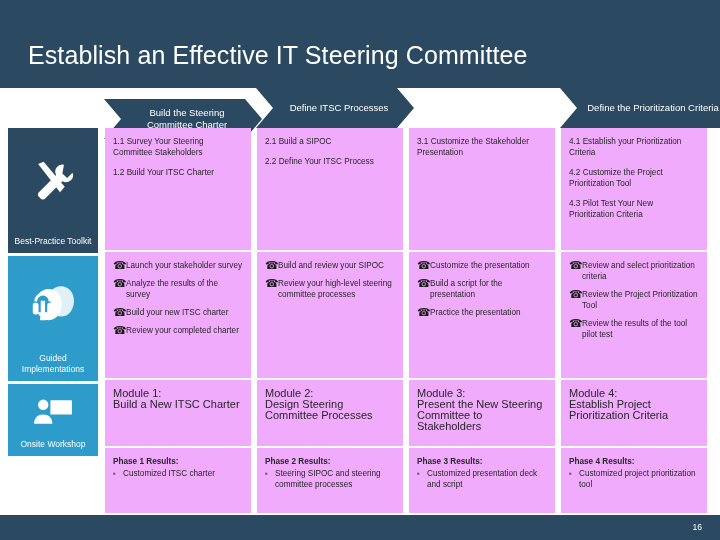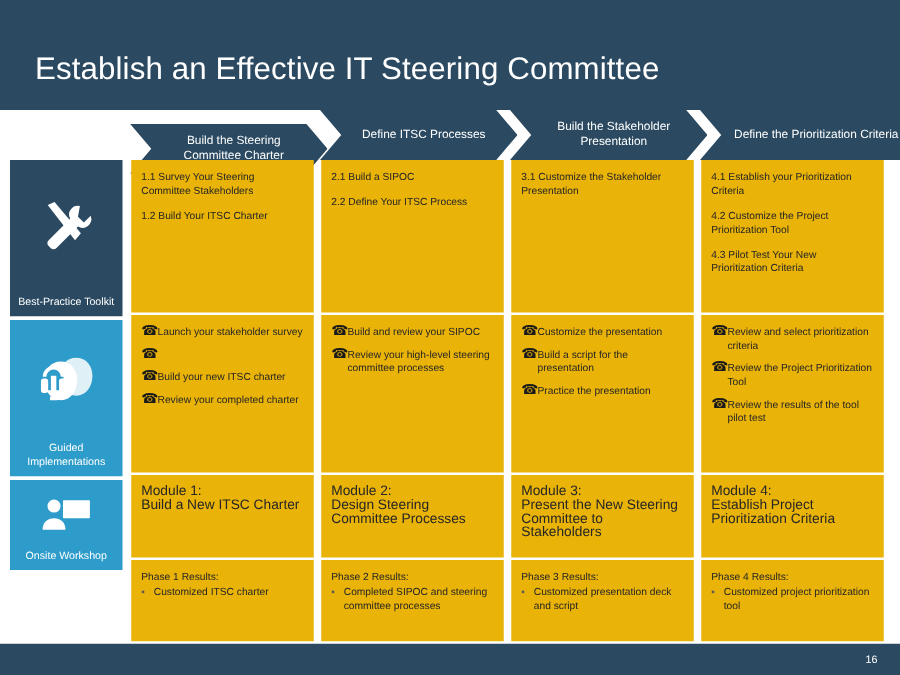--- a/index.html
+++ b/index.html
@@ -55,21 +55,21 @@
     color:#ffffff;font-size:8.5px;line-height:11px;text-align:center;
     padding:0 3px;
   }
   .rail-icon{flex:1;display:flex;align-items:center;justify-content:center;width:100%;}
 
   
   .grid{position:absolute;left:105px;top:128px;width:615px;}
   .col{position:absolute;top:0;width:146px;}
   .cell{
     position:absolute;left:0;width:146px;
-    background:#eab308;box-sizing:border-box;
+    background:#f0abfc;box-sizing:border-box;
     padding:8px 8px 6px 8px;
   }
   .r1{top:0;height:122px;}
   .r2{top:124px;height:126px;}
   .r3{top:252px;height:66px;}
   .r4{top:320px;height:66px;}
 
   .num{
     color:#262626;font-size:8.2px;line-height:11px;margin-bottom:9px;
   }
@@ -80,21 +80,21 @@
   .callicon{
     width:13px;flex:0 0 13px;padding-top:0px;color:#1a1a1a;
     font-size:11px;line-height:11px;text-align:left;
   }
   .calltext{
     color:#262626;font-size:8.2px;line-height:11px;flex:1;
   }
 
   .modtitle{color:#262626;font-size:11px;line-height:11px;}
 
-  .phtitle{color:#262626;font-size:8.2px;line-height:11px;margin-bottom:1px;}
+  .phtitle{color:#262626;font-size:8.2px;line-height:11px;margin-bottom:1px;font-weight:bold;}
   .phitem{display:flex;align-items:flex-start;}
   .phbullet{
     flex:0 0 10px;color:#595959;font-size:8px;line-height:11px;
   }
   .phtext{color:#262626;font-size:8.2px;line-height:11px;flex:1;}
 
   
   .footer{
     position:absolute;left:0;bottom:0;width:720px;height:25px;
     background:#2b4a61;
@@ -120,23 +120,20 @@
     <div class="title">Establish an Effective IT Steering Committee</div>
   </div>
 
   <div class="chevband">
     <div class="chev white first" style="left:-18px;width:136px;"></div>
     <div class="chev" style="left:104px;width:158px;margin-top:11px;">
       <div class="chev-label">Build the Steering Committee Charter</div>
     </div>
     <div class="chev" style="left:256px;width:158px;">
       <div class="chev-label">Define ITSC Processes</div>
-    </div>
-    <div class="chev" style="left:408px;width:158px;">
-      <div class="chev-label">Build the Stakeholder Presentation</div>
     </div>
     <div class="chev" style="left:560px;width:178px;">
       <div class="chev-label">Define the Prioritization Criteria</div>
     </div>
   </div>
 
   <div class="rail">
 
     <div class="railcard rc-toolkit">
       <div class="rail-icon">
@@ -189,20 +186,21 @@
         <div class="num">1.1 Survey Your Steering Committee Stakeholders</div>
         <div class="num">1.2 Build Your ITSC Charter</div>
       </div>
       <div class="cell r2">
         <div class="call">
           <div class="callicon">☎</div>
           <div class="calltext">Launch your stakeholder survey</div>
         </div>
         <div class="call">
           <div class="callicon">☎</div>
+          <div class="calltext">Analyze the results of the survey</div>
         </div>
         <div class="call">
           <div class="callicon">☎</div>
           <div class="calltext">Build your new ITSC charter</div>
         </div>
         <div class="call">
           <div class="callicon">☎</div>
           <div class="calltext">Review your completed charter</div>
         </div>
       </div>
@@ -235,21 +233,21 @@
         </div>
       </div>
       <div class="cell r3">
         <div class="modtitle" style="white-space:pre-line;">Module 2:
 Design Steering Committee Processes</div>
       </div>
       <div class="cell r4">
         <div class="phtitle">Phase 2 Results:</div>
         <div class="phitem">
           <div class="phbullet">▪</div>
-          <div class="phtext">Completed SIPOC and steering committee processes</div>
+          <div class="phtext">Steering SIPOC and steering committee processes</div>
         </div>
       </div>
     </div>
 
     <div class="col" style="left:304px;">
       <div class="cell r1">
         <div class="num">3.1 Customize the Stakeholder Presentation</div>
       </div>
       <div class="cell r2">
         <div class="call">

